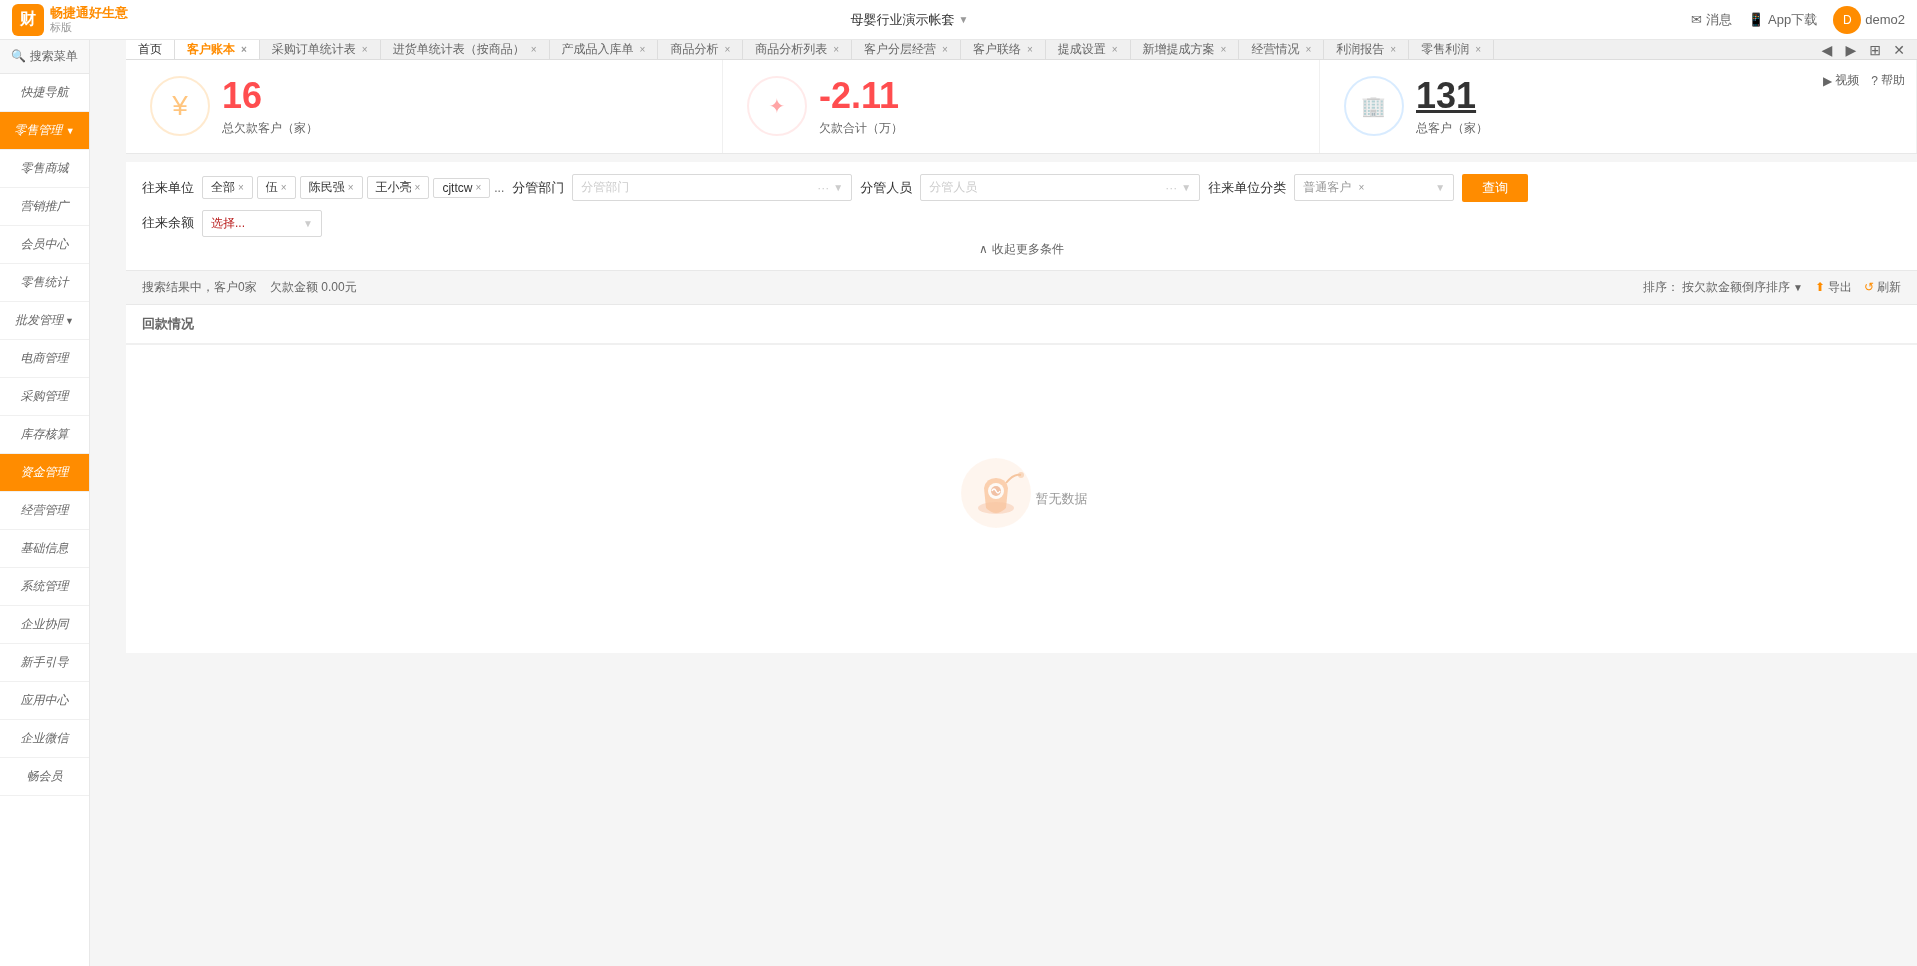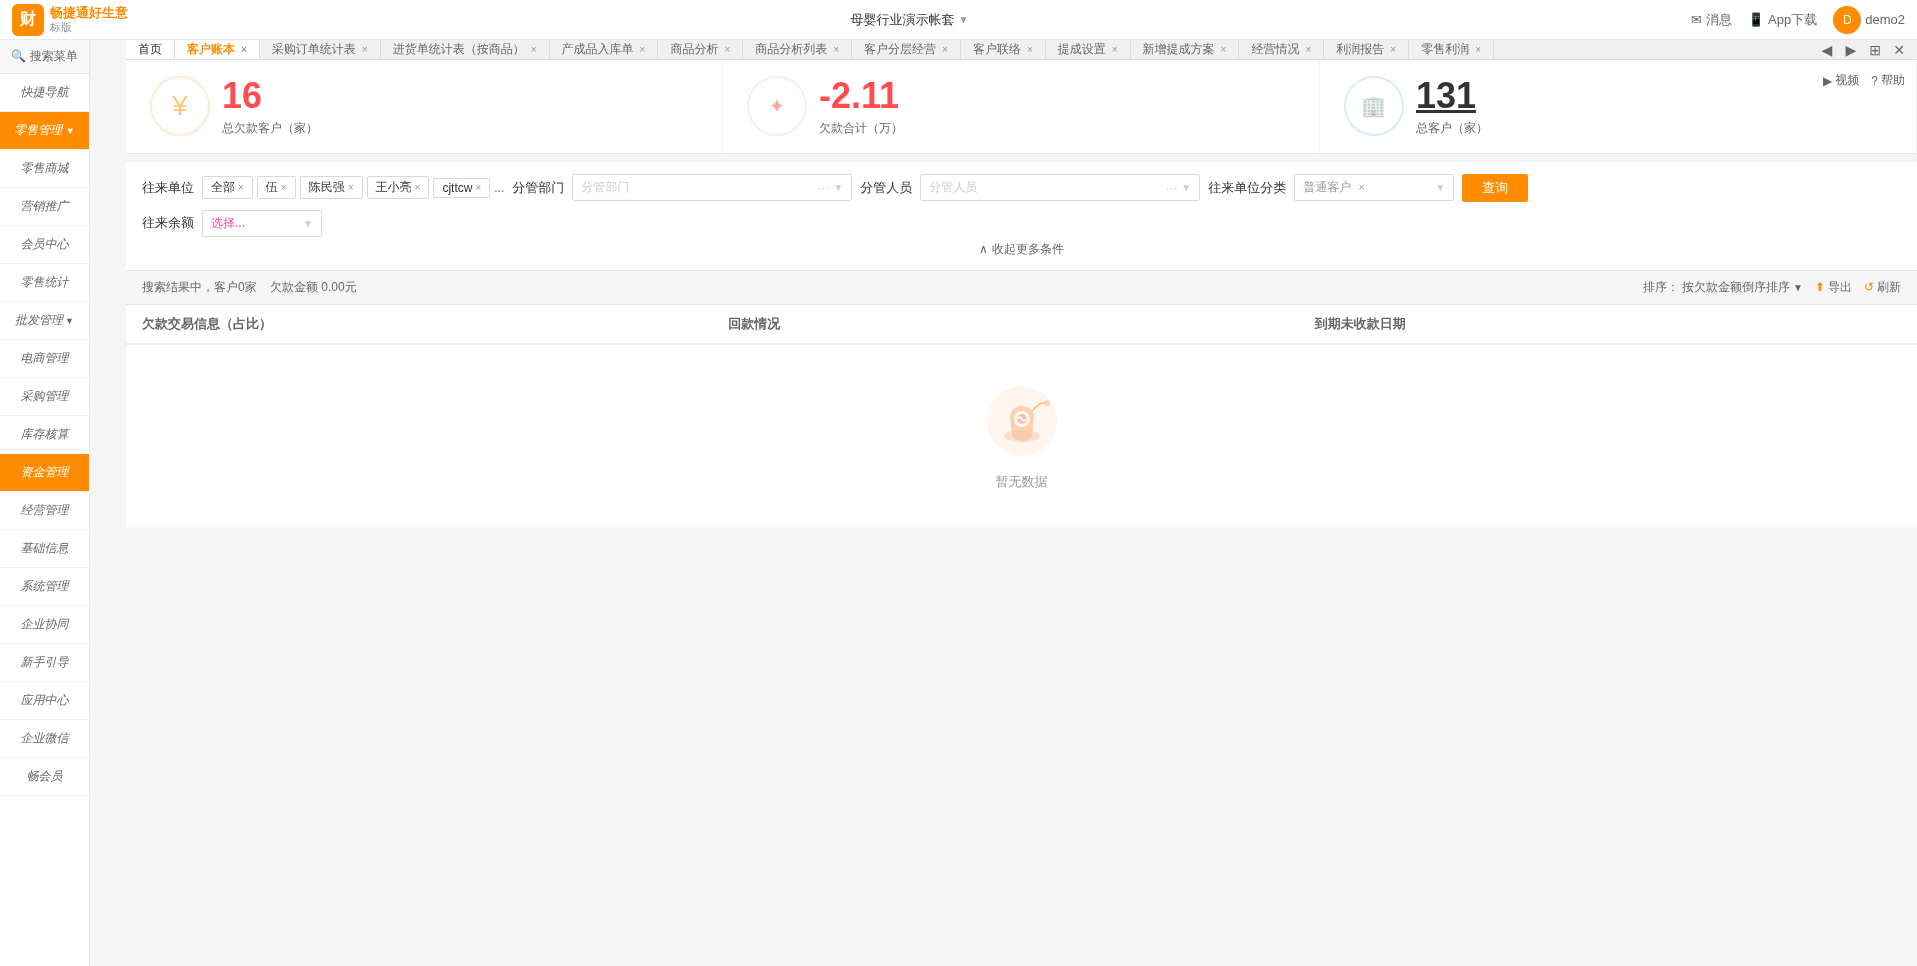--- a/index.html
+++ b/index.html
@@ -207,24 +207,24 @@
       font-weight: bold;
     }
     .col-customer { flex: 3; }
     .col-debt { flex: 3; }
     .col-repayment { flex: 3; }
     .col-duedate { flex: 3; }
 
     
     .empty-state {
       display: flex;
-      flex-direction: column;
+      flex-direction: row;
       align-items: center;
       justify-content: center;
-      padding: 36px 0;
+      padding: 108px 0;
       color: #999;
     }
     .empty-icon {
       width: 80px;
       height: 80px;
       margin-bottom: 12px;
       opacity: 0.6;
     }
     .empty-text { font-size: 13px; color: #999; }
 
@@ -505,21 +505,21 @@
               <span style="margin-left:4px;color:#999;font-size:10px;">×</span>
             </span>
             <span style="font-size:10px;color:#ccc;">▼</span>
           </div>
 
           <button class="filter-btn-query">查询</button>
         </div>
         <div class="filter-row-2">
           <span class="filter-label">往来余额</span>
           <div class="filter-select" style="min-width:120px;">
-            <span style="color:#ec4899;flex:1;">选择...</span>
+            <span style="color:#b91c1c;flex:1;">选择...</span>
             <span style="font-size:10px;color:#ccc;">▼</span>
           </div>
         </div>
 
         <div class="filter-collapse">
           <span>∧</span>
           <span>收起更多条件</span>
         </div>
       </div>
 
@@ -541,23 +541,21 @@
           </div>
           <div class="result-action">
             <span class="icon">↺</span>
             <span>刷新</span>
           </div>
         </div>
       </div>
 
       <div class="data-table">
         <div class="table-header">
-          <div class="col-debt">欠款交易信息（占比）</div>
           <div class="col-repayment">回款情况</div>
-          <div class="col-duedate">到期未收款日期</div>
         </div>
 
         <div class="empty-state">
           <svg class="empty-icon" viewBox="0 0 80 80" fill="none">
             <circle cx="40" cy="40" r="35" fill="#fde8d8" opacity="0.7"></circle>
             <ellipse cx="40" cy="55" rx="18" ry="6" fill="#f0a070" opacity="0.5"></ellipse>
             <path d="M28 35 Q30 25 40 25 Q50 25 52 35 L50 55 Q45 60 40 60 Q35 60 30 55 Z" fill="#f5a060" opacity="0.8"></path>
             <circle cx="40" cy="38" r="8" fill="#fff" opacity="0.9"></circle>
             <circle cx="40" cy="38" r="5" fill="#e07030" opacity="0.7"></circle>
             <path d="M36 38 Q38 34 40 38 Q42 42 44 38" stroke="#fff" stroke-width="1.5" fill="none"></path>

